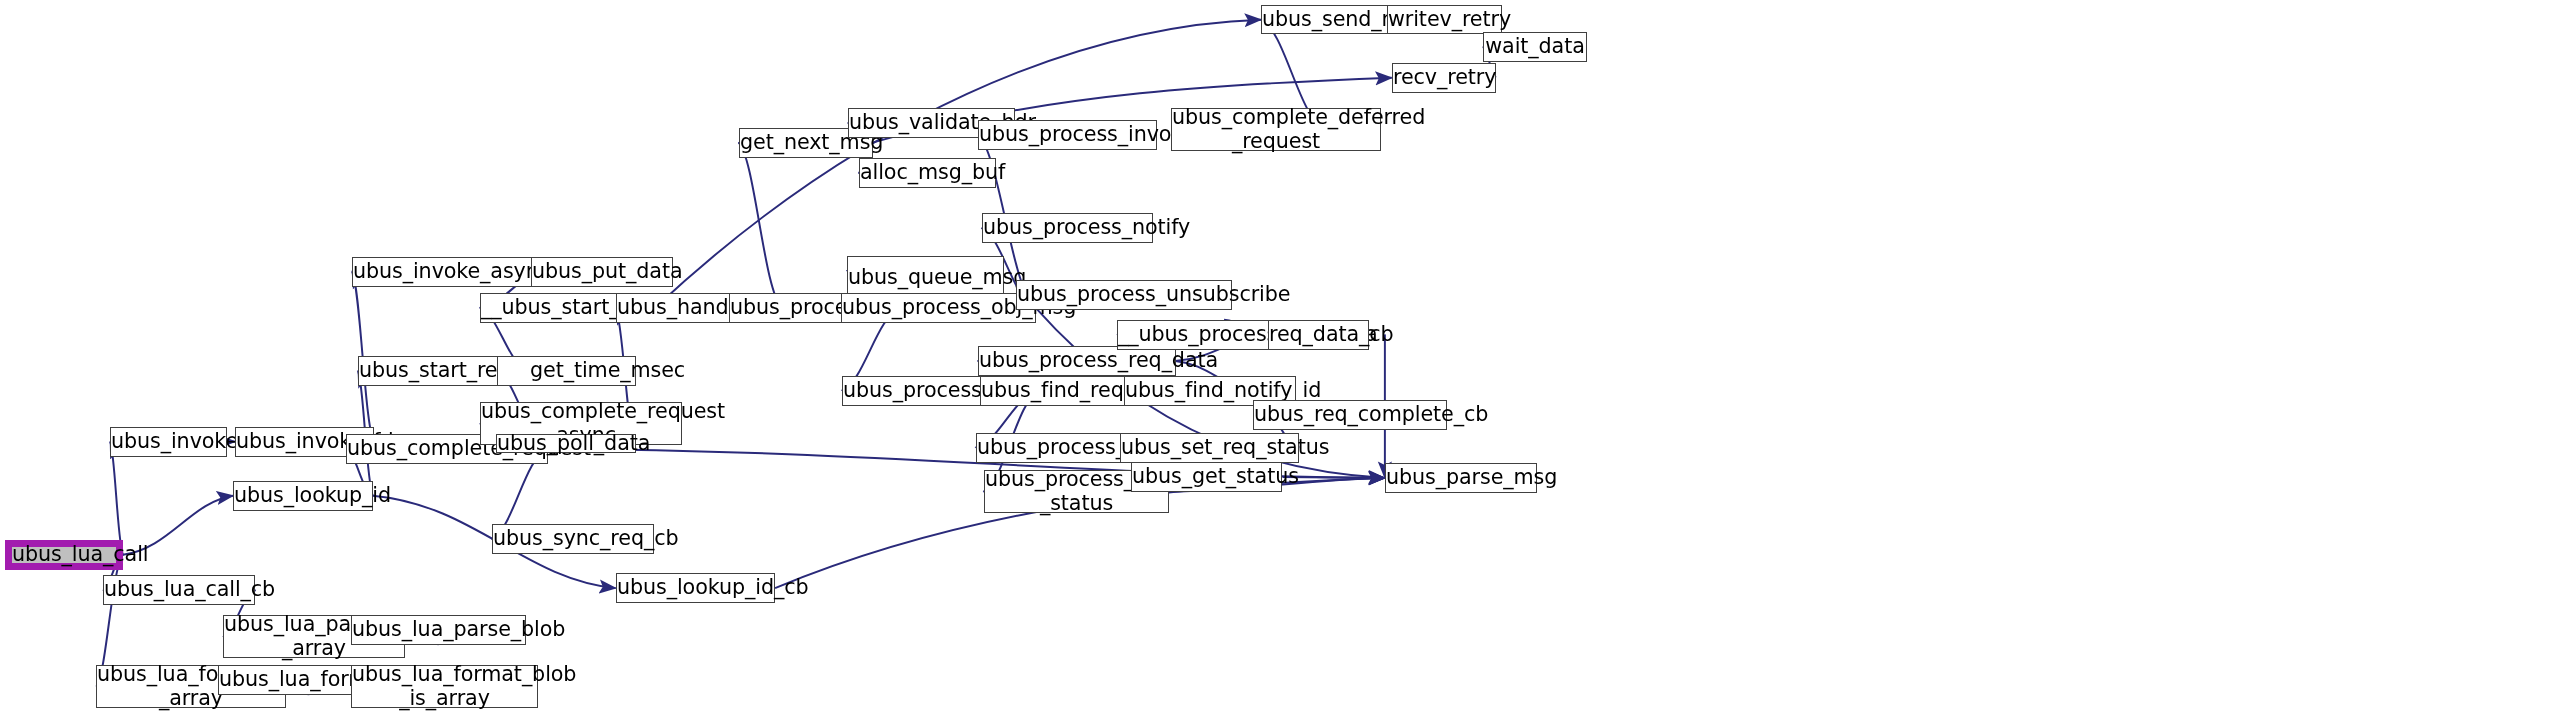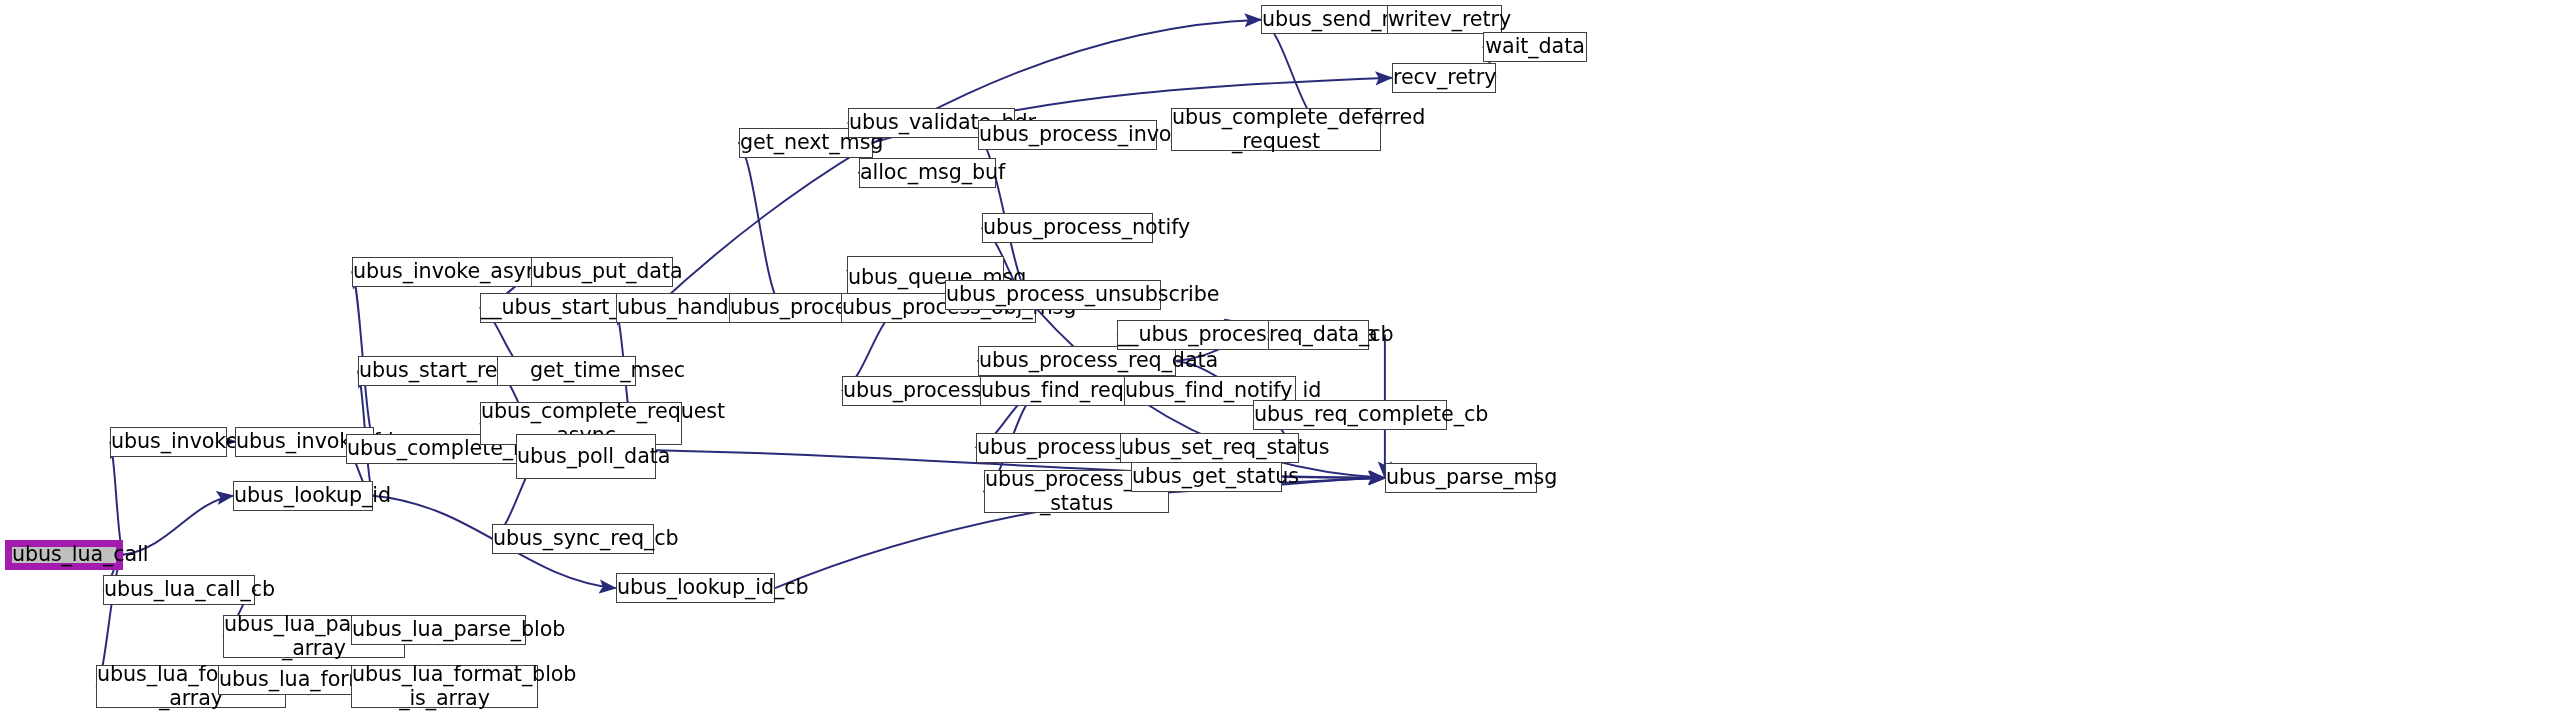--- a/index.html
+++ b/index.html
@@ -140,34 +140,34 @@
       <div class="gnode" style="left: 358px; top: 356px; width: 170px; height: 29.5px;"><span class="nlabel">ubus_start_request</span></div>
       <div class="gnode" style="left: 346px; top: 434px; width: 202px; height: 29.5px;"><span class="nlabel">ubus_complete_request</span></div>
       <div class="gnode" style="left: 351px; top: 615px; width: 175px; height: 29.5px;"><span class="nlabel">ubus_lua_parse_blob</span></div>
       <div class="gnode" style="left: 351px; top: 665px; width: 187px; height: 43px;"><span class="nlabel">ubus_lua_format_blob
 _is_array</span></div>
       <div class="gnode" style="left: 496px; top: 257px; width: 142px; height: 29.5px; margin-left: 35px;"><span class="nlabel">ubus_put_data</span></div>
       <div class="gnode" style="left: 480px; top: 293px; width: 175px; height: 29.5px;"><span class="nlabel">__ubus_start_request</span></div>
       <div class="gnode" style="left: 497px; top: 356px; width: 139px; height: 29.5px; padding-left: 32px;"><span class="nlabel">get_time_msec</span></div>
       <div class="gnode" style="left: 480px; top: 402px; width: 202px; height: 43px;"><span class="nlabel">ubus_complete_request
 _async</span></div>
-      <div class="gnode" style="left: 516px; top: 434px; width: 140px; height: 45px;"><span class="nlabel">ubus_poll_data</span></div>
+      <div class="gnode" style="left: 496px; top: 434px; width: 140px; height: 19px;"><span class="nlabel">ubus_poll_data</span></div>
       <div class="gnode" style="left: 492px; top: 524px; width: 162px; height: 29.5px;"><span class="nlabel">ubus_sync_req_cb</span></div>
       <div class="gnode" style="left: 616px; top: 293px; width: 166px; height: 29.5px;"><span class="nlabel">ubus_handle_data</span></div>
       <div class="gnode" style="left: 616px; top: 573px; width: 159px; height: 29.5px;"><span class="nlabel">ubus_lookup_id_cb</span></div>
       <div class="gnode" style="left: 739px; top: 128px; width: 134px; height: 29.5px;"><span class="nlabel">get_next_msg</span></div>
       <div class="gnode" style="left: 729px; top: 293px; width: 172px; height: 29.5px;"><span class="nlabel">ubus_process_msg</span></div>
       <div class="gnode" style="left: 848px; top: 108px; width: 167px; height: 29.5px;"><span class="nlabel">ubus_validate_hdr</span></div>
       <div class="gnode" style="left: 859px; top: 158px; width: 137px; height: 29.5px;"><span class="nlabel">alloc_msg_buf</span></div>
       <div class="gnode" style="left: 847px; top: 256px; width: 157px; height: 43px;"><span class="nlabel">ubus_queue_msg</span></div>
       <div class="gnode" style="left: 841px; top: 293px; width: 195px; height: 29.5px;"><span class="nlabel">ubus_process_obj_msg</span></div>
       <div class="gnode" style="left: 842px; top: 376px; width: 198px; height: 29.5px;"><span class="nlabel">ubus_process_req_msg</span></div>
       <div class="gnode" style="left: 978px; top: 120px; width: 179px; height: 29.5px;"><span class="nlabel">ubus_process_invoke</span></div>
       <div class="gnode" style="left: 982px; top: 213px; width: 171px; height: 29.5px; justify-content: flex-end;"><span class="nlabel">ubus_process_notify</span></div>
-      <div class="gnode" style="left: 945px; top: 280px; width: 216px; height: 29.5px;"><span class="nlabel">ubus_process_unsubscribe</span></div>
+      <div class="gnode" style="left: 1016px; top: 280px; width: 216px; height: 29.5px;"><span class="nlabel">ubus_process_unsubscribe</span></div>
       <div class="gnode" style="left: 978px; top: 346px; width: 198px; height: 29.5px;"><span class="nlabel">ubus_process_req_data</span></div>
       <div class="gnode" style="left: 980px; top: 376px; width: 160px; height: 29.5px;"><span class="nlabel">ubus_find_request</span></div>
       <div class="gnode" style="left: 976px; top: 433px; width: 204px; height: 29.5px;"><span class="nlabel">ubus_process_req_status</span></div>
       <div class="gnode" style="left: 984px; top: 470px; width: 185px; height: 43px;"><span class="nlabel">ubus_process_notify
 _status</span></div>
       <div class="gnode" style="left: 1171px; top: 108px; width: 210px; height: 43px;"><span class="nlabel">ubus_complete_deferred
 _request</span></div>
       <div class="gnode" style="left: 1117px; top: 320px; width: 213px; height: 29.5px;"><span class="nlabel">__ubus_process_req_data</span></div>
       <div class="gnode" style="left: 1124px; top: 376px; width: 172px; height: 29.5px;"><span class="nlabel">ubus_find_notify_id</span></div>
       <div class="gnode" style="left: 1120px; top: 433px; width: 179px; height: 29.5px;"><span class="nlabel">ubus_set_req_status</span></div>

